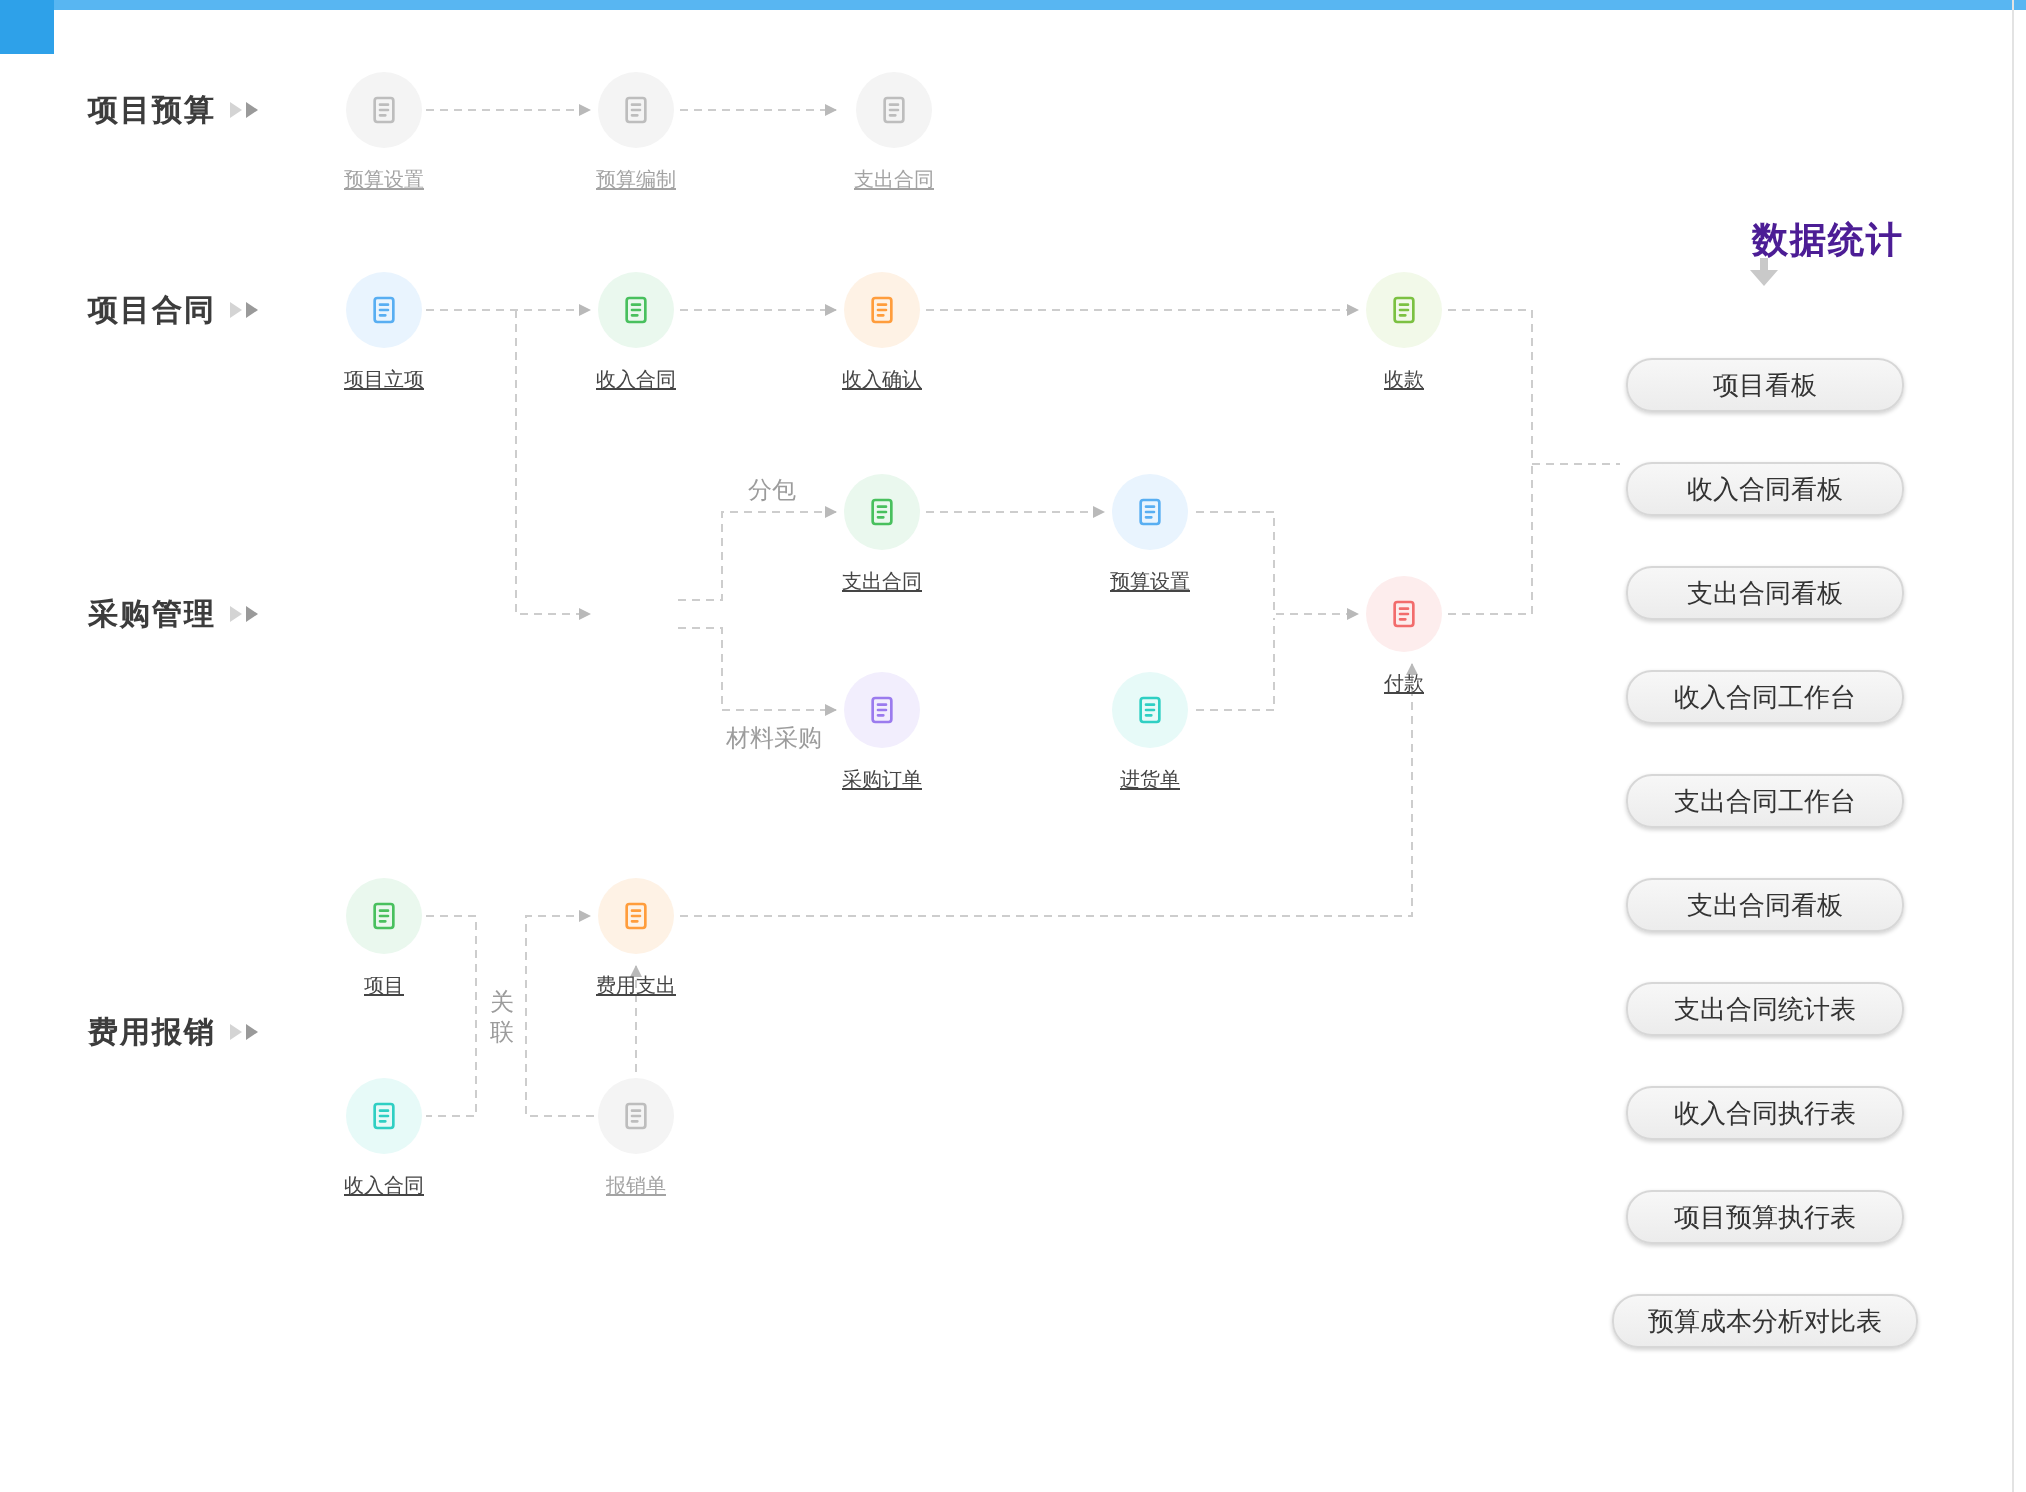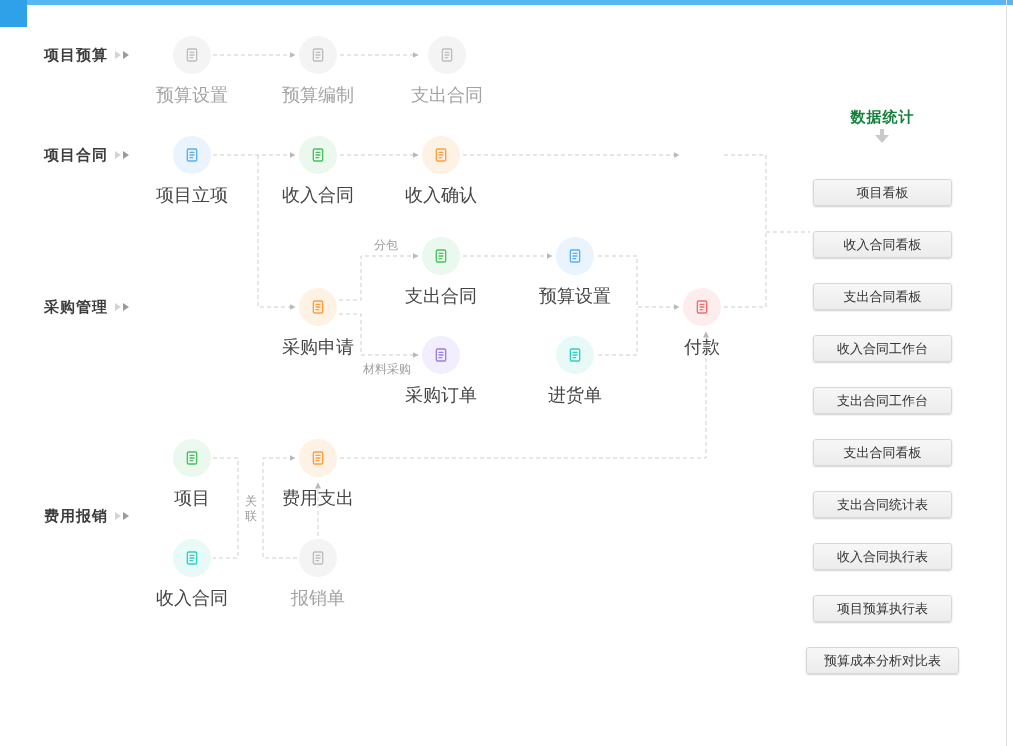--- a/index.html
+++ b/index.html
@@ -13,39 +13,39 @@
   .row-label{position:absolute;left:44px;height:18px;display:flex;align-items:center;gap:7px;}
   .rl-text{font-size:15px;font-weight:bold;color:#3c3c3c;letter-spacing:1px;white-space:nowrap;}
   .rl-arrows{display:inline-flex;align-items:center;gap:2px;}
   .tri{width:0;height:0;border-top:4px solid transparent;border-bottom:4px solid transparent;display:inline-block;}
   .tri.light{border-left:6px solid #d4d4d4;}
   .tri.dark{border-left:6px solid #9a9a9a;}
 
   
   .node{position:absolute;width:90px;display:flex;flex-direction:column;align-items:center;cursor:pointer;}
   .bubble{width:38px;height:38px;border-radius:50%;display:flex;align-items:center;justify-content:center;flex:0 0 auto;}
-  .nlabel{margin-top:9px;font-size:18px;color:#454545;white-space:nowrap;}
+  .nlabel{margin-top:9px;font-size:10px;color:#454545;white-space:nowrap;text-decoration:underline;}
   .node.muted .nlabel{color:#a3a3a3;}
 
   
   .edge-label{position:absolute;font-size:12px;color:#9c9c9c;white-space:nowrap;}
   .edge-label.vertical{white-space:normal;width:13px;line-height:15px;word-break:break-all;text-align:right;}
 
   
   .edges{position:absolute;left:0;top:0;pointer-events:none;}
 
   
-  .stats-title{position:absolute;left:813px;top:108px;width:139px;text-align:center;
-               font-size:15px;font-weight:bold;color:#15803d;letter-spacing:1px;}
+  .stats-title{position:absolute;left:813px;top:108px;width:139px;text-align:right;
+               font-size:18px;font-weight:bold;color:#4c1d95;letter-spacing:1px;}
   .down-arrow{position:absolute;left:874px;top:129px;width:16px;height:15px;}
   .down-arrow .stem{position:absolute;left:6px;top:0;width:4px;height:6px;background:#c9c9c9;}
   .down-arrow .head{position:absolute;left:1px;top:6px;width:0;height:0;
                     border-left:7px solid transparent;border-right:7px solid transparent;border-top:8px solid #c9c9c9;}
   .stat-btn{position:absolute;left:813px;width:137px;height:25px;line-height:25px;text-align:center;
-            background:linear-gradient(#f7f7f7,#ececec);border:1px solid #d7d7d7;border-radius:3px;
+            background:linear-gradient(#f7f7f7,#ececec);border:1px solid #d7d7d7;border-radius:13px;
             box-shadow:0 1px 2px rgba(0,0,0,0.18);font-size:13px;color:#333;cursor:pointer;white-space:nowrap;}
   .stat-btn.wide{left:806px;width:151px;}
 </style>
 </head>
 <body>
 
 <div class="canvas">
 
   <div class="top-strip" style="background:#58b6f2"></div>
   <div class="corner" style="background:#2ea1e9"></div>
@@ -155,30 +155,30 @@
   </div>
   <div class="node" style="left:396px;top:136px">
     <div class="bubble" style="color:#ff9d3c;background:#fef2e5">
       <svg width="16" height="16" viewBox="0 0 24 24" fill="none" stroke="currentColor" stroke-width="2" stroke-linecap="round">
           <rect x="5" y="3" width="14" height="18" rx="2"></rect>
           <path d="M9 8h6M9 12h6M9 16h4"></path>
         </svg>
     </div>
     <div class="nlabel">收入确认</div>
   </div>
-
-  <div class="node" style="left:273px;top:288px">
-    <div class="bubble" style="color:#ff9d3c;background:#fef2e5">
-      <svg width="16" height="16" viewBox="0 0 24 24" fill="none" stroke="currentColor" stroke-width="2" stroke-linecap="round">
-          <rect x="5" y="3" width="14" height="18" rx="2"></rect>
-          <path d="M9 8h6M9 12h6M9 16h4"></path>
-        </svg>
-    </div>
-    <div class="nlabel">采购申请</div>
-  </div>
+  <div class="node" style="left:657px;top:136px">
+    <div class="bubble" style="color:#7cc142;background:#f2f9e9">
+      <svg width="16" height="16" viewBox="0 0 24 24" fill="none" stroke="currentColor" stroke-width="2" stroke-linecap="round">
+          <rect x="5" y="3" width="14" height="18" rx="2"></rect>
+          <path d="M9 8h6M9 12h6M9 16h4"></path>
+        </svg>
+    </div>
+    <div class="nlabel">收款</div>
+  </div>
+
   <div class="node" style="left:396px;top:237px">
     <div class="bubble" style="color:#49c05e;background:#eaf8ee">
       <svg width="16" height="16" viewBox="0 0 24 24" fill="none" stroke="currentColor" stroke-width="2" stroke-linecap="round">
           <rect x="5" y="3" width="14" height="18" rx="2"></rect>
           <path d="M9 8h6M9 12h6M9 16h4"></path>
         </svg>
     </div>
     <div class="nlabel">支出合同</div>
   </div>
   <div class="node" style="left:530px;top:237px">

